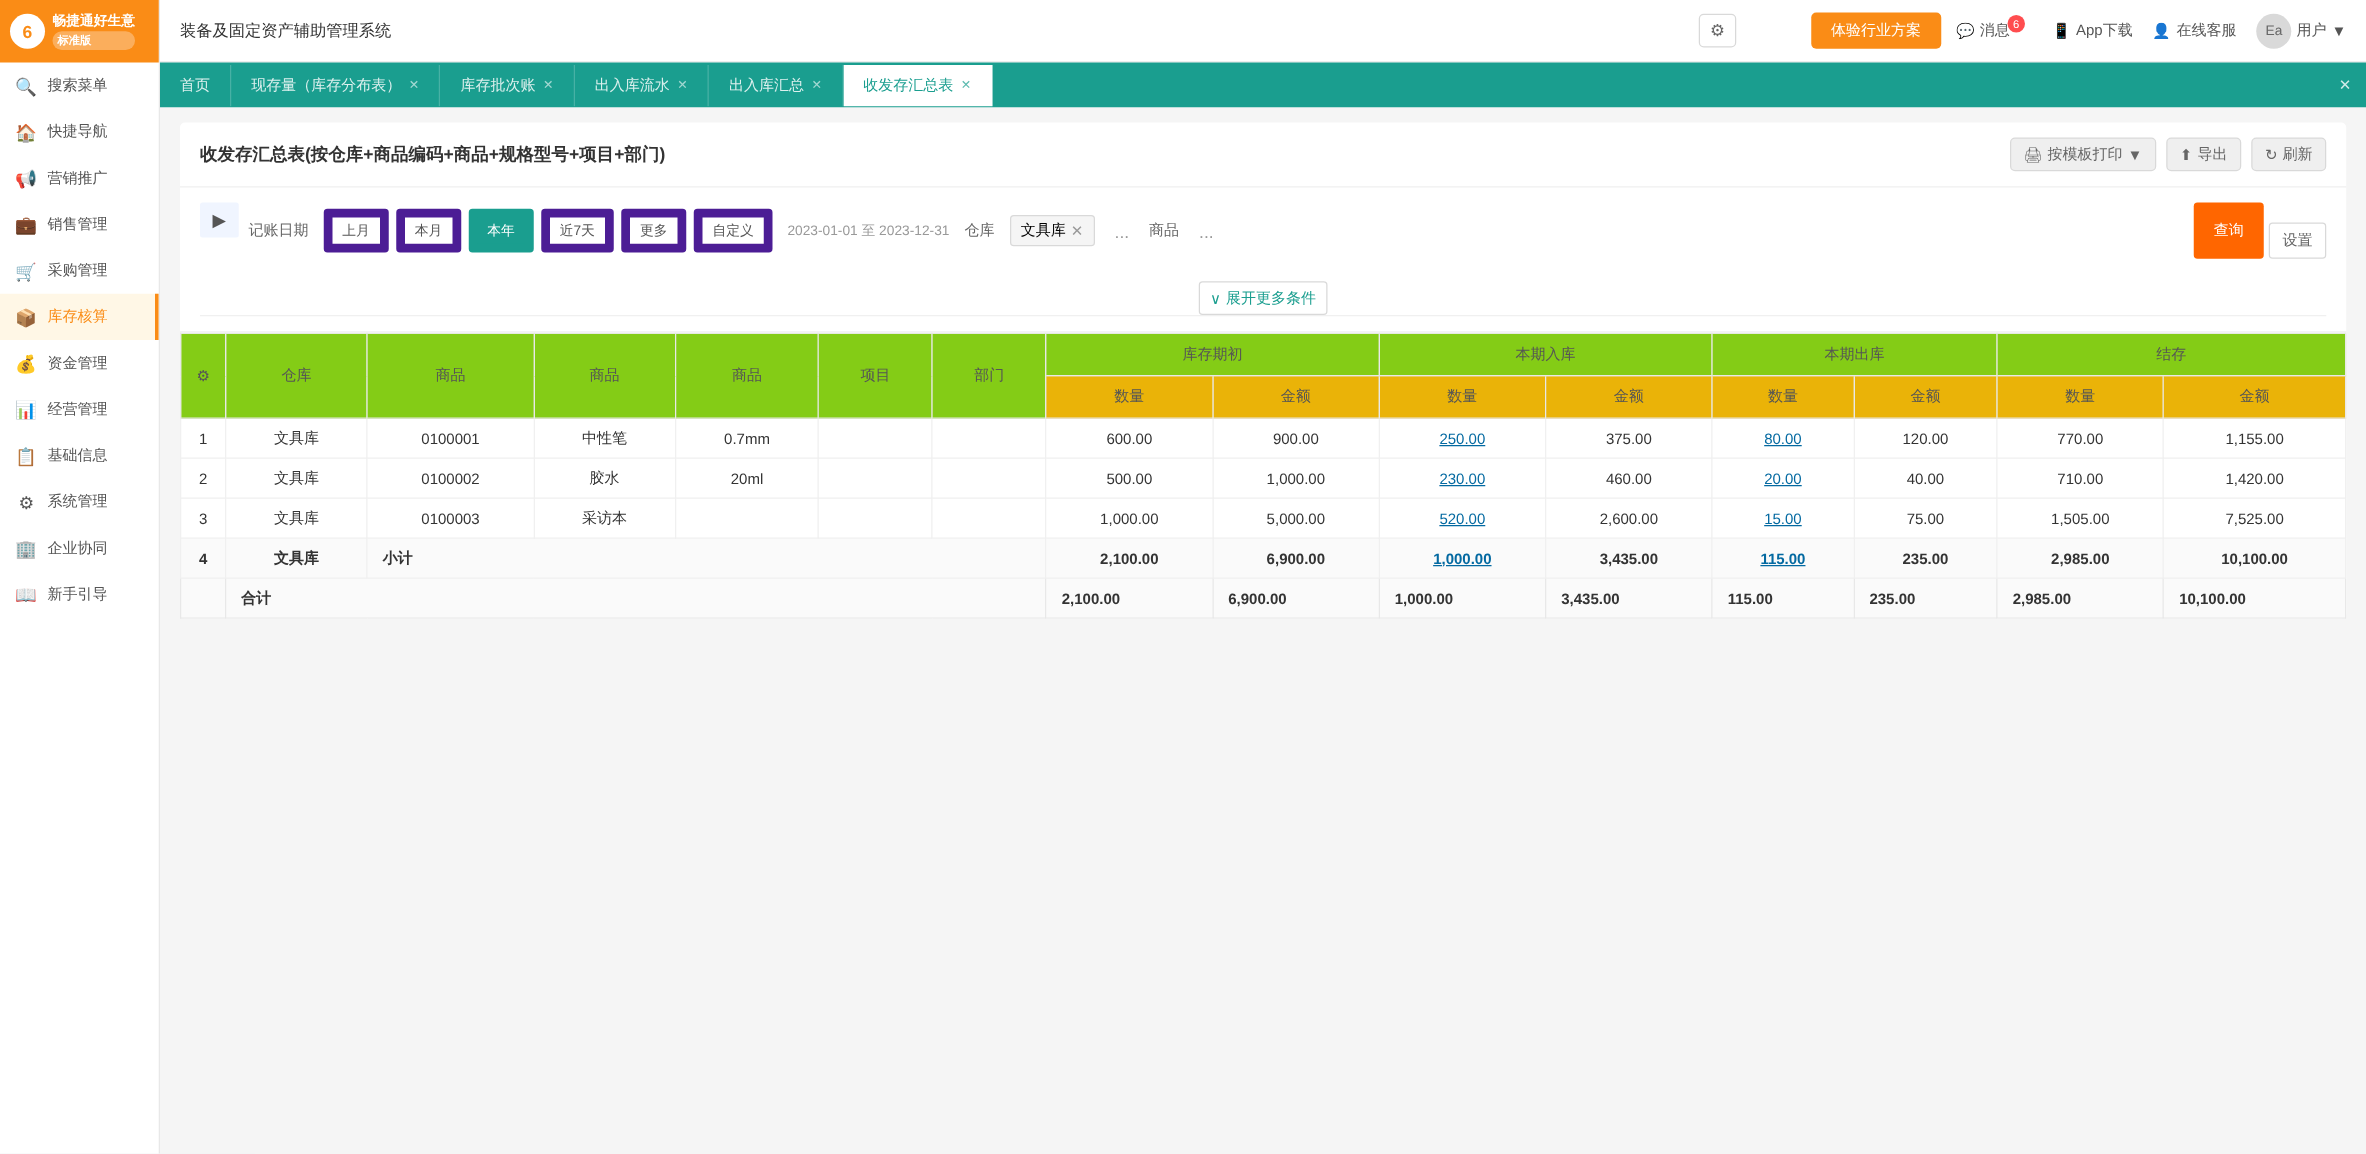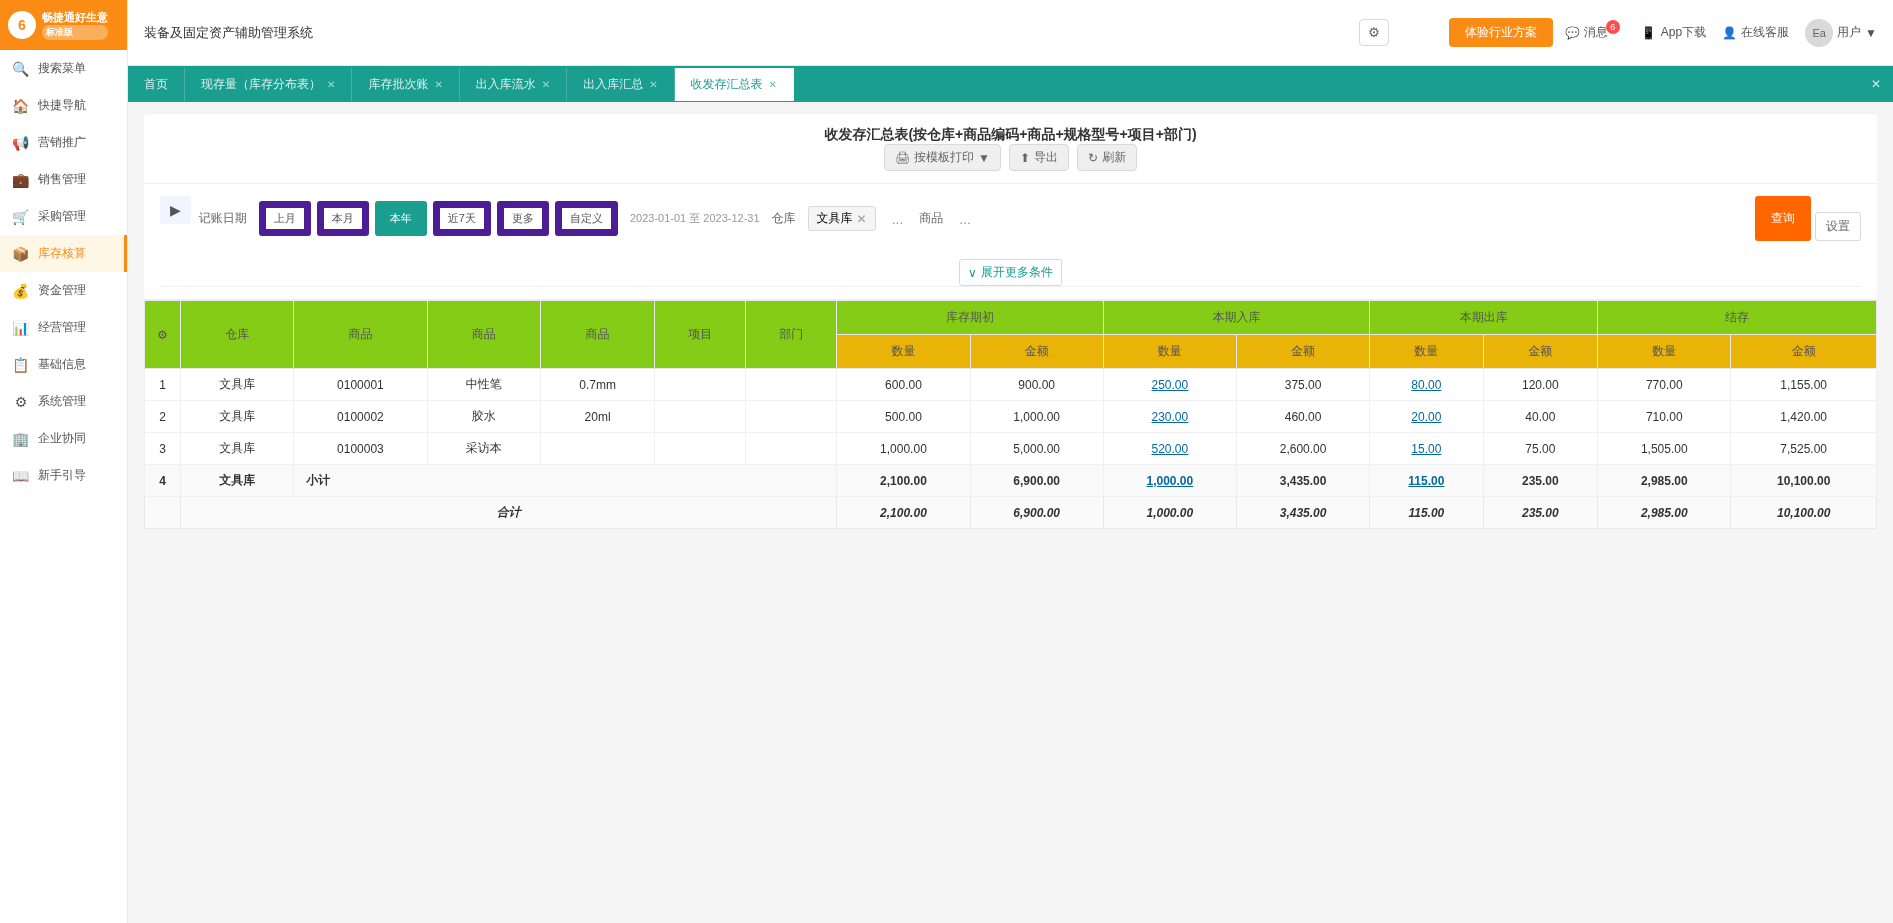--- a/index.html
+++ b/index.html
@@ -13,42 +13,42 @@
     .sidebar-badge { font-size: 9px; background: rgba(255,255,255,0.3); padding: 1px 4px; border-radius: 8px; color: white; }
     .sidebar-nav { flex: 1; overflow-y: auto; }
     .sidebar-item { display: flex; align-items: center; gap: 8px; padding: 10px 12px; cursor: pointer; color: #555; transition: background 0.2s; font-size: 12px; }
     .sidebar-item.active { background: #fff7e6; color: #fa8c16; border-right: 3px solid #fa8c16; }
     .sidebar-item .icon { font-size: 14px; width: 18px; text-align: center; }
 
     
     .main { flex: 1; display: flex; flex-direction: column; overflow: hidden; }
 
     
-    .top-header { background: white; height: 66px; display: flex; align-items: center; padding: 0 16px; border-bottom: 1px solid #e8e8e8; gap: 12px; flex-shrink: 0; }
+    .top-header { background: white; height: 50px; display: flex; align-items: center; padding: 0 16px; border-bottom: 1px solid #e8e8e8; gap: 12px; flex-shrink: 0; }
     .system-title { font-size: 13px; color: #333; font-weight: 500; flex: 1; }
     .header-actions { display: flex; align-items: center; gap: 16px; }
     .header-btn { display: flex; align-items: center; gap: 4px; color: #555; font-size: 12px; cursor: pointer; }
     .trial-btn { background: #fa8c16; color: white; padding: 6px 16px; border-radius: 4px; font-size: 12px; cursor: pointer; border: none; margin-left: 48px; }
     .gear-btn { background: none; border: 1px solid #d9d9d9; padding: 5px 8px; border-radius: 4px; cursor: pointer; color: #666; }
     .notification-badge { background: #ff4d4f; color: white; font-size: 9px; border-radius: 50%; width: 14px; height: 14px; display: flex; align-items: center; justify-content: center; position: relative; top: -6px; left: -6px; }
     .user-avatar { width: 28px; height: 28px; background: #d9d9d9; border-radius: 50%; display: flex; align-items: center; justify-content: center; font-size: 11px; color: #666; }
 
     
     .tabs-bar { background: #1a9e8f; display: flex; align-items: center; padding: 0; flex-shrink: 0; min-height: 36px; }
     .tab { display: flex; align-items: center; gap: 6px; padding: 8px 16px; color: rgba(255,255,255,0.85); font-size: 12px; cursor: pointer; border-right: 1px solid rgba(255,255,255,0.2); transition: background 0.2s; }
     .tab.active { background: white; color: #1a9e8f; font-weight: 500; }
     .tab .tab-close { opacity: 0.7; font-size: 10px; }
     .tabs-close-all { margin-left: auto; color: white; padding: 8px 12px; cursor: pointer; opacity: 0.8; }
 
     
     .content { flex: 1; overflow-y: auto; padding: 12px 16px; background: #f5f5f5; }
 
     
     .page-card { background: white; border-radius: 4px; padding: 0; }
-    .page-header { padding: 12px 16px; border-bottom: 1px solid #f0f0f0; display: flex; align-items: center; justify-content: space-between; flex-direction: column; }
+    .page-header { padding: 12px 16px; border-bottom: 1px solid #f0f0f0; display: flex; align-items: center; justify-content: space-between; }
     .page-title { font-size: 14px; font-weight: 600; color: #333; }
     .page-actions { display: flex; align-items: center; gap: 8px; }
     .btn-print { display: flex; align-items: center; gap: 4px; color: #666; font-size: 12px; cursor: pointer; border: 1px solid #d9d9d9; padding: 4px 10px; border-radius: 4px; }
     .btn-export { display: flex; align-items: center; gap: 4px; color: #666; font-size: 12px; cursor: pointer; border: 1px solid #d9d9d9; padding: 4px 10px; border-radius: 4px; }
     .btn-refresh { display: flex; align-items: center; gap: 4px; color: #666; font-size: 12px; cursor: pointer; border: 1px solid #d9d9d9; padding: 4px 10px; border-radius: 4px; }
 
     
     .filter-area { padding: 12px 16px; border-bottom: 1px solid #f0f0f0; display: flex; align-items: center; gap: 12px; flex-wrap: wrap; }
     .filter-row { display: flex; align-items: center; gap: 12px; flex-wrap: wrap; width: 100%; justify-content: center; }
     .filter-label { color: #666; font-size: 12px; flex-shrink: 0; }
@@ -65,21 +65,21 @@
     .expand-row { display: flex; justify-content: center; padding: 8px 0; border-bottom: 1px solid #f0f0f0; }
     .filter-toggle { background: #f0f5ff; padding: 6px 10px; border-radius: 2px; cursor: pointer; color: #555; font-size: 14px; border: none; }
 
     
     .table-container { overflow-x: auto; }
     table { width: 100%; border-collapse: collapse; font-size: 12px; }
     thead tr th { background: #eab308; border: 1px solid #e8e8e8; padding: 8px 12px; text-align: center; color: #555; font-weight: 500; white-space: nowrap; }
     thead tr.header-group th { background: #84cc16; }
     tbody tr td { border: 1px solid #f0f0f0; padding: 7px 12px; text-align: center; color: #333; white-space: nowrap; }
     tbody tr.subtotal td { background: #fafafa; font-weight: bold; }
-    tfoot tr td { background: #fafafa; border: 1px solid #e8e8e8; padding: 7px 12px; text-align: center; font-weight: bold; color: #333; white-space: nowrap; font-style: italic; }
+    tfoot tr td { background: #fafafa; border: 1px solid #e8e8e8; padding: 7px 12px; font-weight: bold; color: #333; white-space: nowrap; }
     .underline { text-decoration: underline; cursor: pointer; color: #0369a1; }
     .col-settings { width: 36px; }
 
     
     ::-webkit-scrollbar { width: 6px; height: 6px; }
     ::-webkit-scrollbar-track { background: #f1f1f1; }
     ::-webkit-scrollbar-thumb { background: #ccc; border-radius: 3px; }
   </style>
 </head>
 <body>

